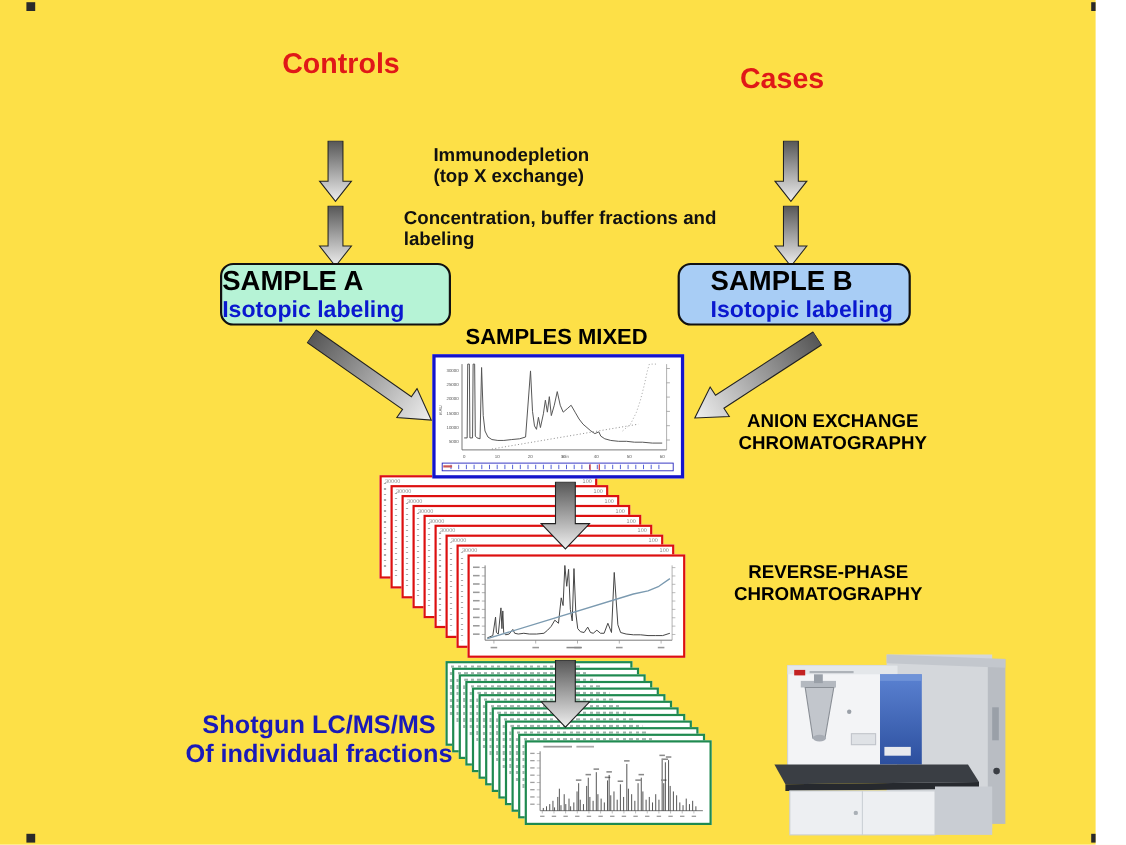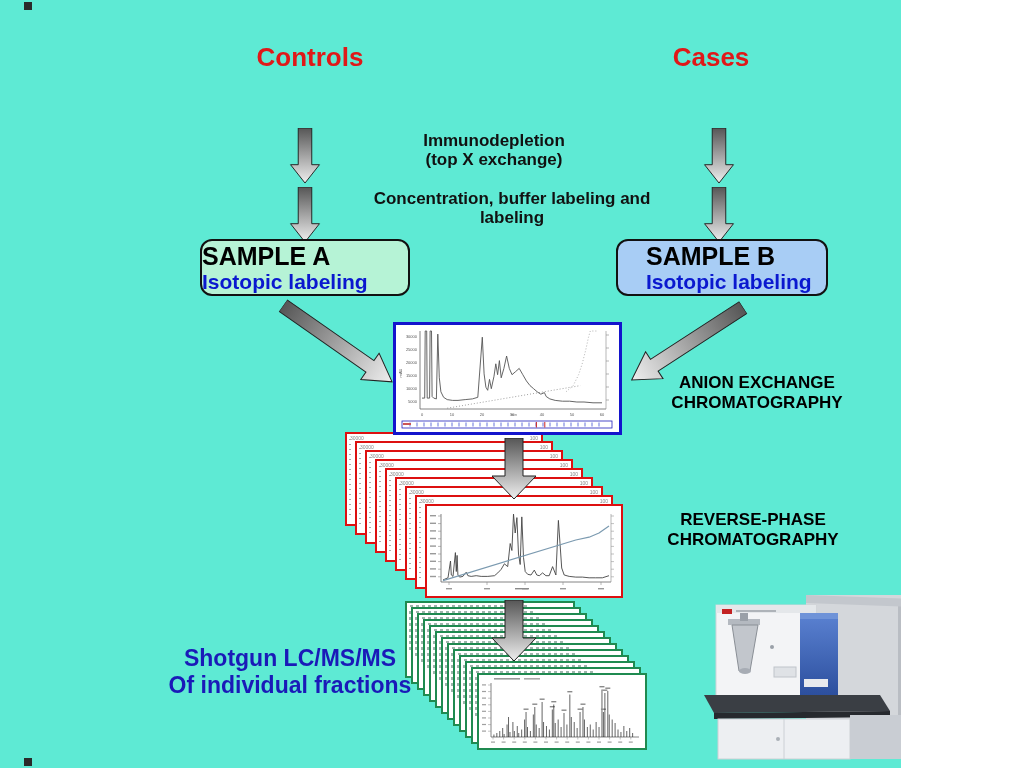--- a/index.html
+++ b/index.html
@@ -1,20 +1,20 @@
 <!DOCTYPE html>
 <html><head>
 <meta charset="utf-8">
 <style>
   html,body{margin:0;padding:0;background:#fff;}
-  .slide{position:relative;width:901px;height:768px;background:#5eead4;
+  .slide{position:relative;width:996px;height:768px;background:#fde047;
          font-family:"Liberation Sans",sans-serif;overflow:hidden;}
   .abs{position:absolute;}
   .hdr{font-weight:bold;font-size:26px;text-align:center;}
-  .step-text{font-weight:bold;font-size:17px;line-height:19px;text-align:center;color:#111;}
+  .step-text{font-weight:bold;font-size:17px;line-height:19px;text-align:left;color:#111;}
   .sample{border:2.5px solid #111;border-radius:12px;box-sizing:border-box;}
   .sample-title{font-size:25px;font-weight:bold;line-height:27px;margin-top:2px;color:#000;}
   .sample-sub{font-size:21px;font-weight:bold;line-height:23px;}
   .mixed{font-size:20px;font-weight:bold;text-align:center;color:#000;}
   .bluebox{background:#fff;box-sizing:content-box;}
   .side-label{font-weight:bold;font-size:17px;line-height:20px;text-align:center;color:#000;}
   .shotgun{font-weight:bold;font-size:23px;line-height:27px;text-align:center;}
   .stack{position:absolute;}
   .panel{position:absolute;background:#fff;box-sizing:border-box;}
   .micro{position:absolute;font-size:5px;line-height:5px;color:#888;white-space:nowrap;}
@@ -45,53 +45,54 @@
         <stop offset="1" stop-color="#efefef"></stop>
       </linearGradient>
       <linearGradient id="msblue" x1="0" y1="0" x2="0" y2="1">
         <stop offset="0" stop-color="#5b82d2"></stop>
         <stop offset="1" stop-color="#2c4f9e"></stop>
       </linearGradient>
     </defs>
   </svg>
 
   <div class="abs hdr" style="left: 205px; top: 42px; width: 210px; color: rgb(224, 24, 24);">Controls</div>
-  <div class="abs hdr" style="left: 606px; top: 42px; width: 210px; color: rgb(224, 24, 24);">Cases</div>
+  <div class="abs hdr" style="left: 606px; top: 56px; width: 210px; color: rgb(224, 24, 24);">Cases</div>
 
   <svg class="abs" style="left:289px;top:128px;" width="32" height="56" viewBox="0 0 32 58">
     <polygon points="9,0 23,0 23,38 31,38 16,57 1,38 9,38" fill="url(#gArrow)" stroke="#222" stroke-width="1"></polygon>
   </svg>
   <svg class="abs" style="left:289px;top:187px;" width="32" height="56" viewBox="0 0 32 58">
     <polygon points="9,0 23,0 23,38 31,38 16,57 1,38 9,38" fill="url(#gArrow)" stroke="#222" stroke-width="1"></polygon>
   </svg>
   <svg class="abs" style="left:703px;top:128px;" width="32" height="56" viewBox="0 0 32 58">
     <polygon points="9,0 23,0 23,38 31,38 16,57 1,38 9,38" fill="url(#gArrow)" stroke="#222" stroke-width="1"></polygon>
   </svg>
   <svg class="abs" style="left:703px;top:187px;" width="32" height="56" viewBox="0 0 32 58">
     <polygon points="9,0 23,0 23,38 31,38 16,57 1,38 9,38" fill="url(#gArrow)" stroke="#222" stroke-width="1"></polygon>
   </svg>
 
   <div class="abs step-text" style="left:394px;top:131px;width:200px;">
     <div>Immunodepletion</div>
     <div>(top X exchange)</div>
   </div>
   <div class="abs step-text" style="left:367px;top:189px;width:290px;">
-    <div>Concentration, buffer labeling and</div>
+    <div>Concentration, buffer fractions and</div>
     <div>labeling</div>
   </div>
 
   <div class="abs sample" id="sampleA" style="left: 200px; top: 239px; width: 210px; height: 57px; background: rgb(182, 243, 214);">
     <div class="sample-title">SAMPLE A</div>
     <div class="sample-sub" id="sampleASub" style="color: rgb(10, 24, 207);">Isotopic labeling</div>
   </div>
   <div class="abs sample" id="sampleB" style="left: 616px; top: 239px; width: 212px; height: 57px; background: rgb(168, 205, 245); padding-left: 28px;">
     <div class="sample-title">SAMPLE B</div>
     <div class="sample-sub" id="sampleBSub" style="color: rgb(10, 24, 207);">Isotopic labeling</div>
   </div>
 
+  <div class="abs mixed" style="left:396px;top:296px;width:220px;">SAMPLES MIXED</div>
 
   <svg class="abs" style="left:321px;top:277px;transform:rotate(-55deg);" width="34" height="134" viewBox="0 0 34 134">
     <polygon points="10,0 24,0 24,106 33,106 17,133 1,106 10,106" fill="url(#gArrow)" stroke="#222" stroke-width="1"></polygon>
   </svg>
   <svg class="abs" style="left:670px;top:277px;transform:rotate(57deg);" width="34" height="134" viewBox="0 0 34 134">
     <polygon points="10,0 24,0 24,106 33,106 17,133 1,106 10,106" fill="url(#gArrow)" stroke="#222" stroke-width="1"></polygon>
   </svg>
 
   <div class="abs bluebox" id="blueBox" style="left:393px;top:322px;width:223px;height:107px;border:3px solid #1414cc;z-index:15;">
     <svg id="anion-chart" width="223" height="107" viewBox="0 0 223 107">

